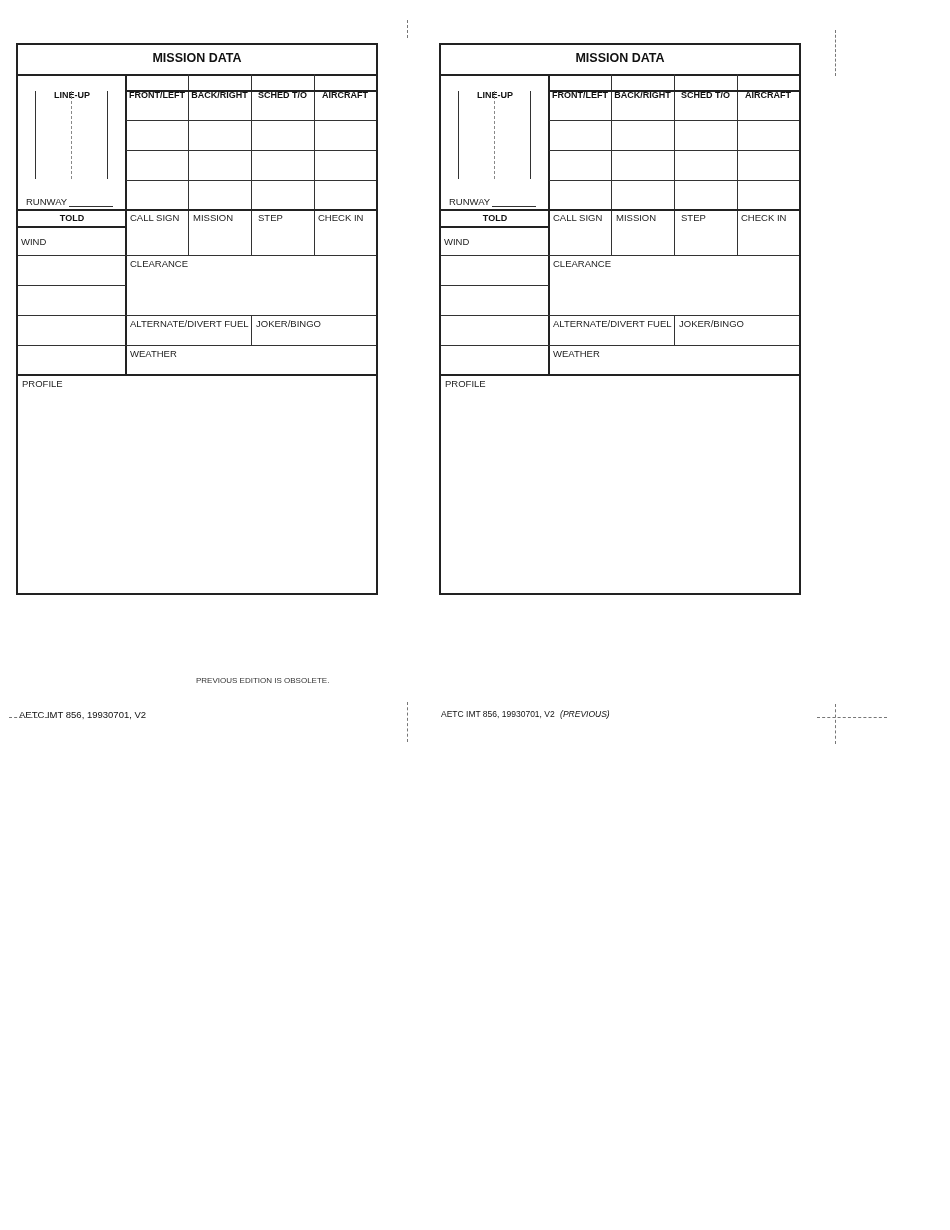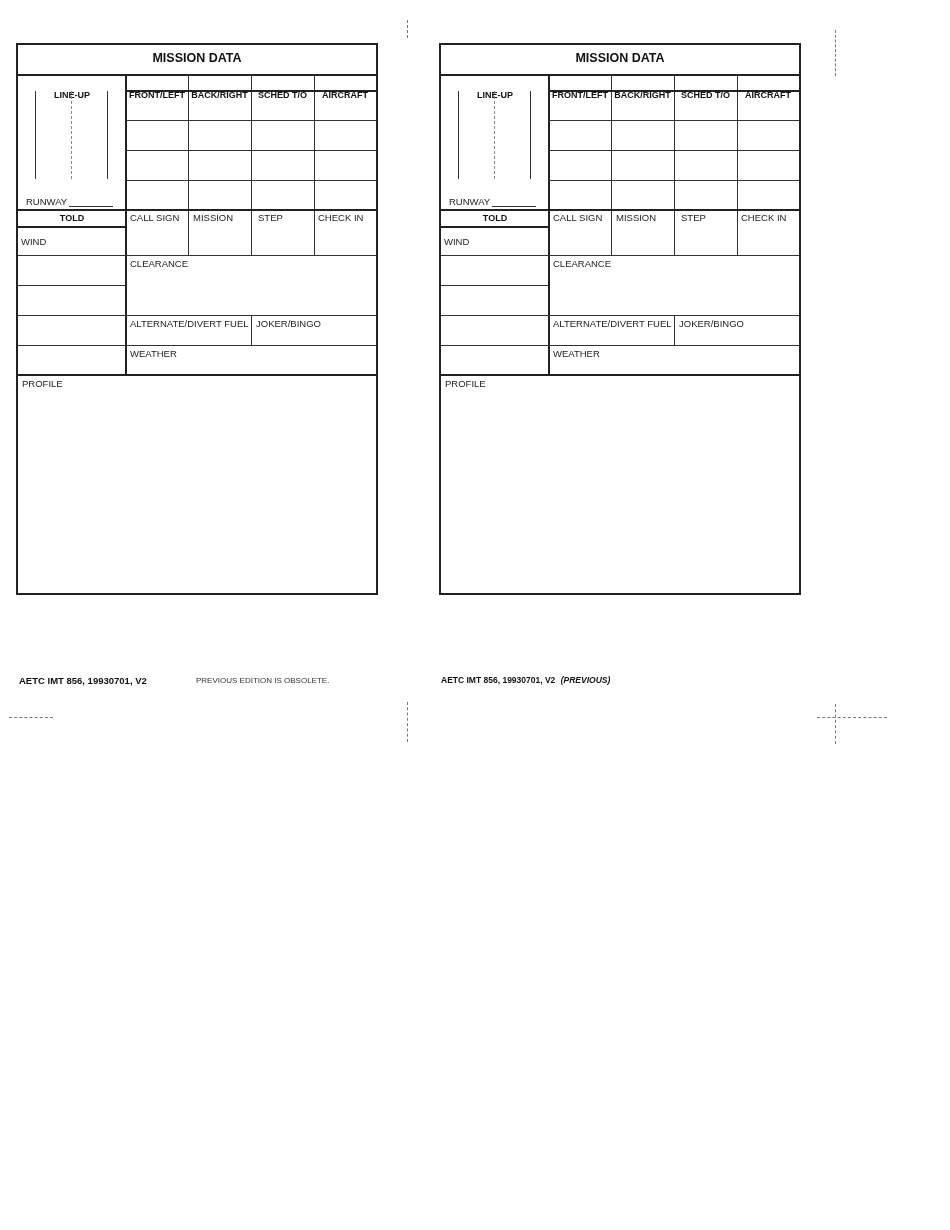--- a/index.html
+++ b/index.html
@@ -8,21 +8,21 @@
   .abs { position: absolute; }
   .hl { position: absolute; height: 0; border-top: 1px solid #333; }
   .hl.thick { border-top: 2px solid #222; }
   .vl { position: absolute; width: 0; border-left: 1px solid #333; }
   .vl.thick { border-left: 2px solid #222; }
   .vl.dash { border-left: 1px dashed #888; }
   .title { position: absolute; left: 0; right: 0; top: 6px; text-align: center; font-weight: bold; font-size: 12.5px; }
   .colhdr { position: absolute; top: 33px; font-weight: bold; font-size: 9px; text-align: center; margin-top: 12px; }
   .lbl { position: absolute; font-size: 9.5px; color: #222; }
   .lblb { position: absolute; font-size: 9px; font-weight: bold; text-align: center; }
-  .footer { position: absolute; top: 675px; font-size: 9.5px; font-weight: bold; }
+  .footer { position: absolute; top: 709px; font-size: 9.5px; font-weight: normal; }
   .footer-note { position: absolute; top: 676px; font-size: 8px; color: #333; }
   .crop-v { position: absolute; width: 0; border-left: 1px dashed #777; }
   .crop-h { position: absolute; height: 0; border-top: 1px dashed #777; }
   .runway-line { display: inline-block; width: 44px; border-bottom: 1px solid #333; height: 8px; vertical-align: bottom; margin-left: 2px; }
 </style>
 </head>
 <body>
 
 <div class="form" style="left:16px;">
   <div class="title">MISSION DATA</div>

